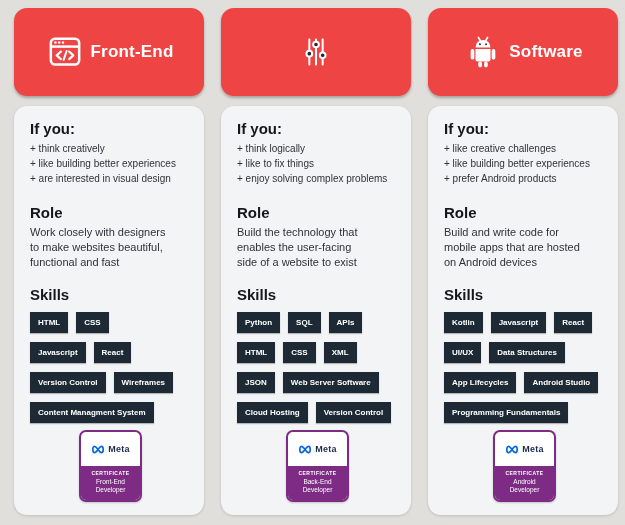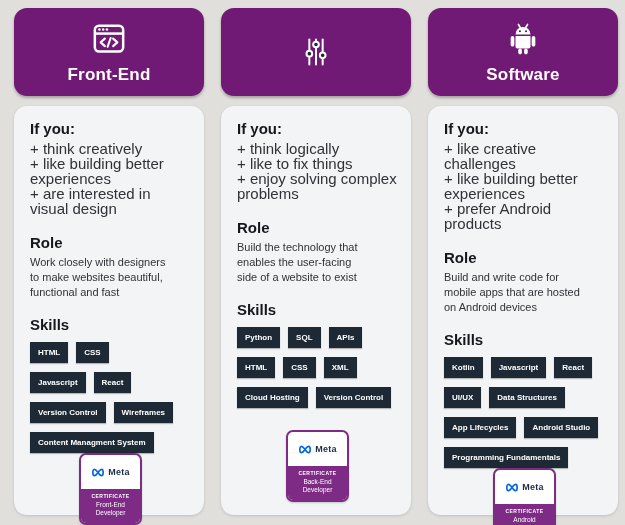--- a/index.html
+++ b/index.html
@@ -6,36 +6,36 @@
   html,body { width:625px; height:525px; }
   body {
     background:#e0dfdc;
     font-family:"Liberation Sans", sans-serif;
     overflow:hidden;
   }
   .board { display:flex; gap:17px; padding:8px 7px 0 14px; }
   .column { width:190px; display:flex; flex-direction:column; gap:10px; }
 
   .header-card {
-    background:#701a75; border-radius:13px; height:88px;
-    display:flex; flex-direction:column; align-items:center; justify-content:center; gap:6px;
+    background:#ef4444; border-radius:13px; height:88px;
+    display:flex; align-items:center; justify-content:center; gap:6px;
     box-shadow:0 2px 3px rgba(0,0,0,.28);
   }
   .header-icon { height:40px; display:flex; align-items:center; justify-content:center; }
   .header-title { color:#ffffff; font-size:17px; font-weight:bold; letter-spacing:.2px; }
 
   .body-card {
     background:#f2f4f6; border-radius:13px; height:409px;
     padding:14px 13px 13px 16px;
     box-shadow:0 1px 3px rgba(0,0,0,.14);
     display:flex; flex-direction:column;justify-content:space-between;
   }
   .section-heading { font-size:15px; font-weight:bold; color:#14181c; }
   .plus-list { margin-top:4px; }
-  .plus-item { font-size:15px; color:#2f3337; line-height:15px; }
+  .plus-item { font-size:10px; color:#2f3337; line-height:15px; }
   .role-heading { margin-top:18px; }
   .role-text { font-size:11px; color:#2f3337; line-height:15px; margin-top:4px; white-space:pre-line; }
   .skills-heading { margin-top:16px; }
   .skill-rows { display:flex; flex-direction:column; gap:9px; margin-top:9px; }
   .skill-row { display:flex; gap:8px; }
   .skill-badge {
     background:#1d2a35; color:#ffffff; font-size:8px; font-weight:bold;
     padding:6px 8px; border-radius:0; white-space:nowrap; line-height:9px;
     box-shadow:0 1px 1px rgba(0,0,0,.25);
   }
@@ -148,20 +148,24 @@
       <div class="skill-rows">
           <div class="skill-row">
             <span class="skill-badge">Python</span>
             <span class="skill-badge">SQL</span>
             <span class="skill-badge">APIs</span>
           </div>
           <div class="skill-row">
             <span class="skill-badge">HTML</span>
             <span class="skill-badge">CSS</span>
             <span class="skill-badge">XML</span>
+          </div>
+          <div class="skill-row">
+            <span class="skill-badge">JSON</span>
+            <span class="skill-badge">Web Server Software</span>
           </div>
           <div class="skill-row">
             <span class="skill-badge">Cloud Hosting</span>
             <span class="skill-badge">Version Control</span>
           </div>
         </div>
       <div class="cert-wrap">
         <div class="cert-badge">
           <div class="cert-top">
             <span>

